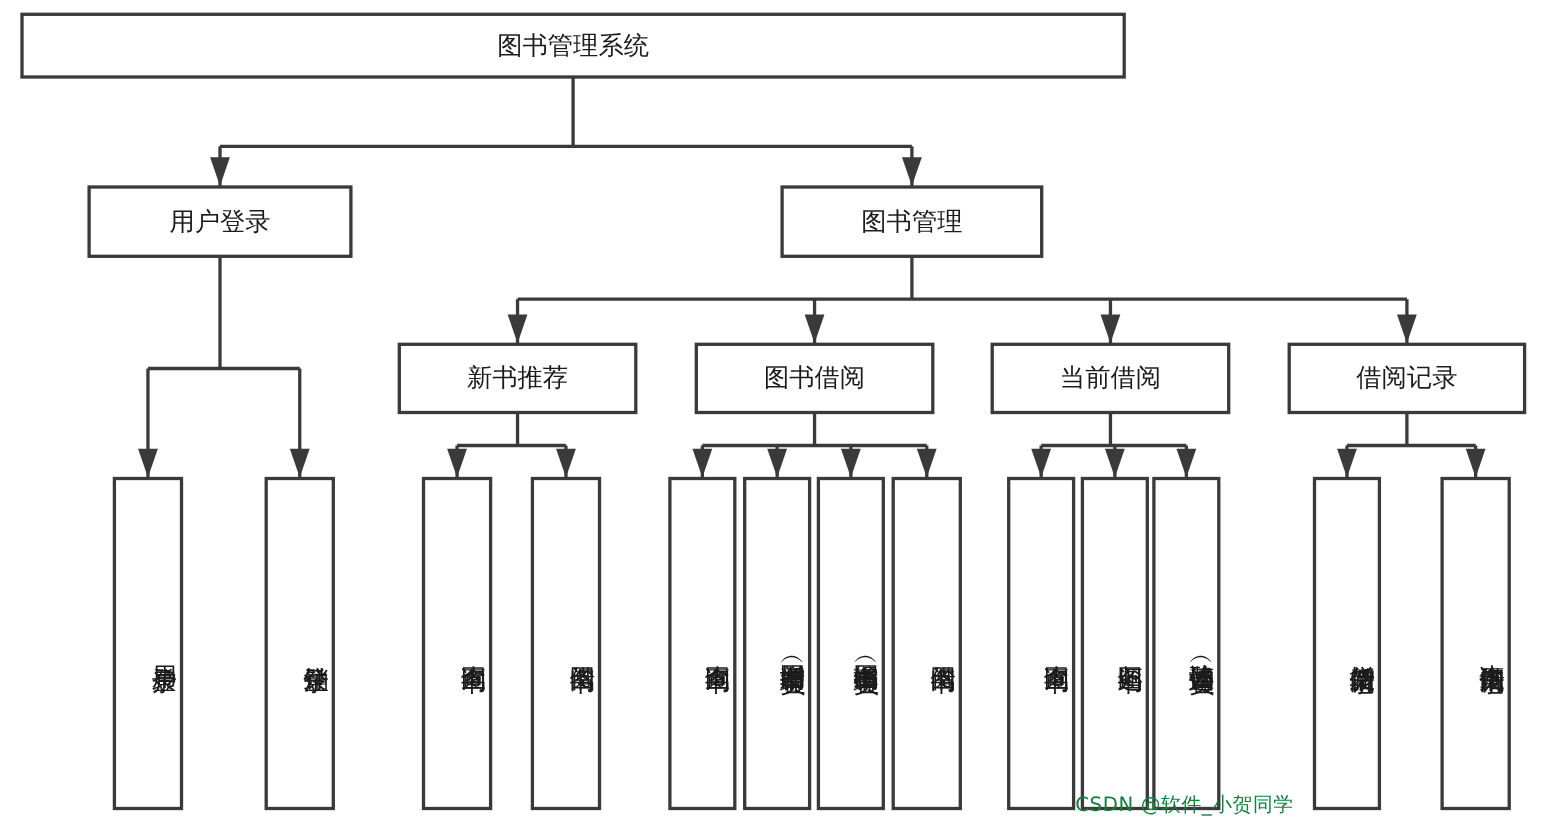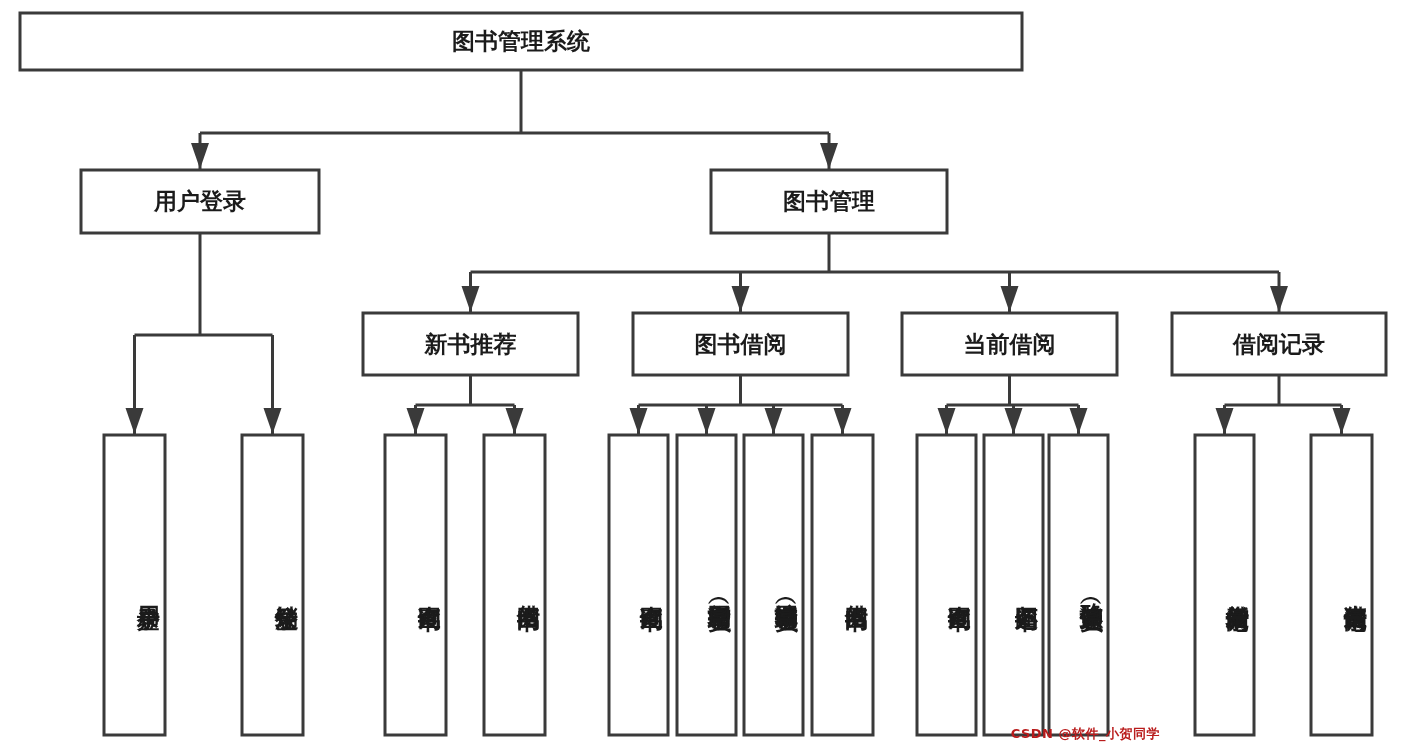--- a/index.html
+++ b/index.html
@@ -12,21 +12,20 @@
     width: 1405px;
     height: 747px;
     font-family: "DejaVu Sans", "Liberation Sans", sans-serif;
     overflow: hidden;
     position: relative;
   }
   #diagram-root {
     position: relative;
     width: 1188px;
     height: 747px;
-    font-weight: bold;
   }
   svg#flow {
     position: absolute;
     top: 0;
     left: 0;
     width: 1405px;
     height: 747px;
     display: block;
   }
   .node-box {
@@ -63,24 +62,24 @@
     text-orientation: upright;
     font-size: 23px;
     color: #1b1b1b;
     letter-spacing: 1px;
     font-family: "DejaVu Sans", "Liberation Sans", sans-serif;
     pointer-events: none;
     white-space: nowrap;
   }
   .watermark {
     position: absolute;
-    right: 28px;
+    right: 12px;
     bottom: 4px;
-    font-size: 13px;
-    color: #b91c1c;
+    font-size: 18px;
+    color: #15803d;
     font-family: "DejaVu Sans", "Liberation Sans", sans-serif;
     letter-spacing: 0.5px;
     user-select: none;
   }
 </style>
 </head>
 <body>
 
 <div id="diagram-root">
 

